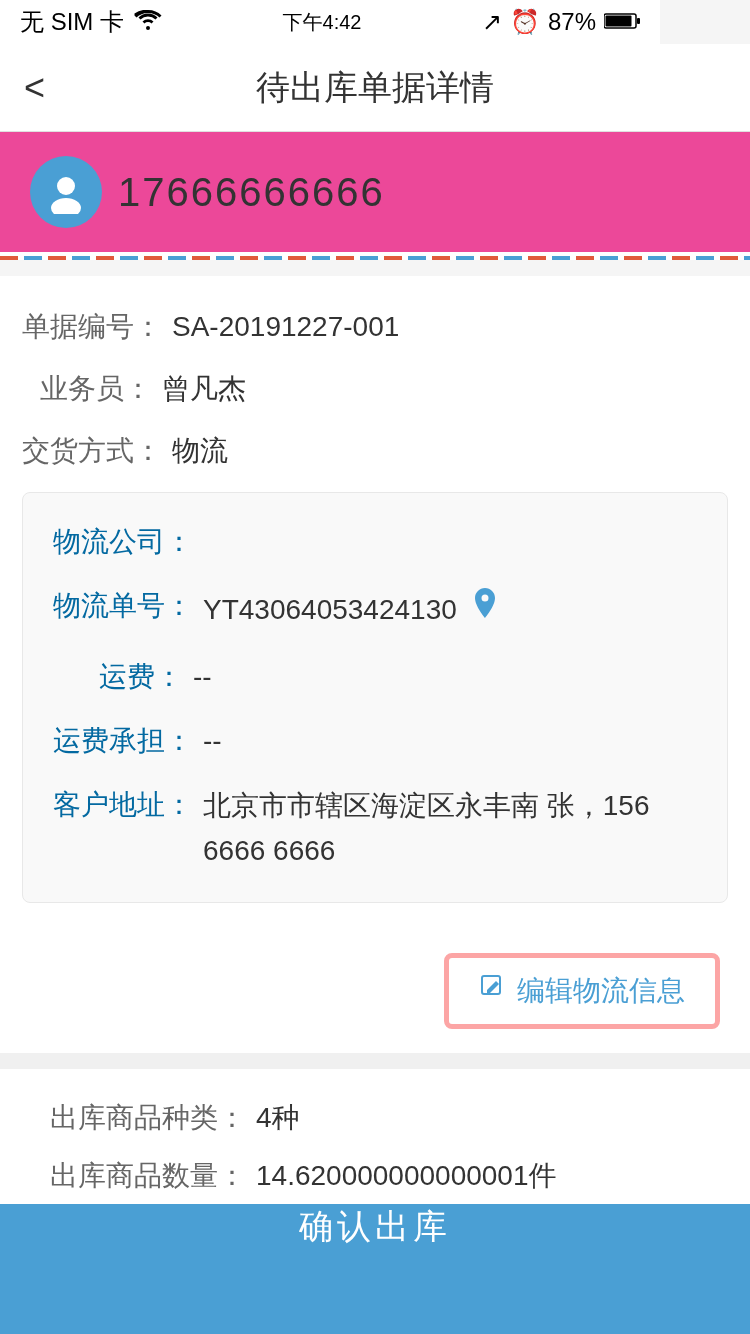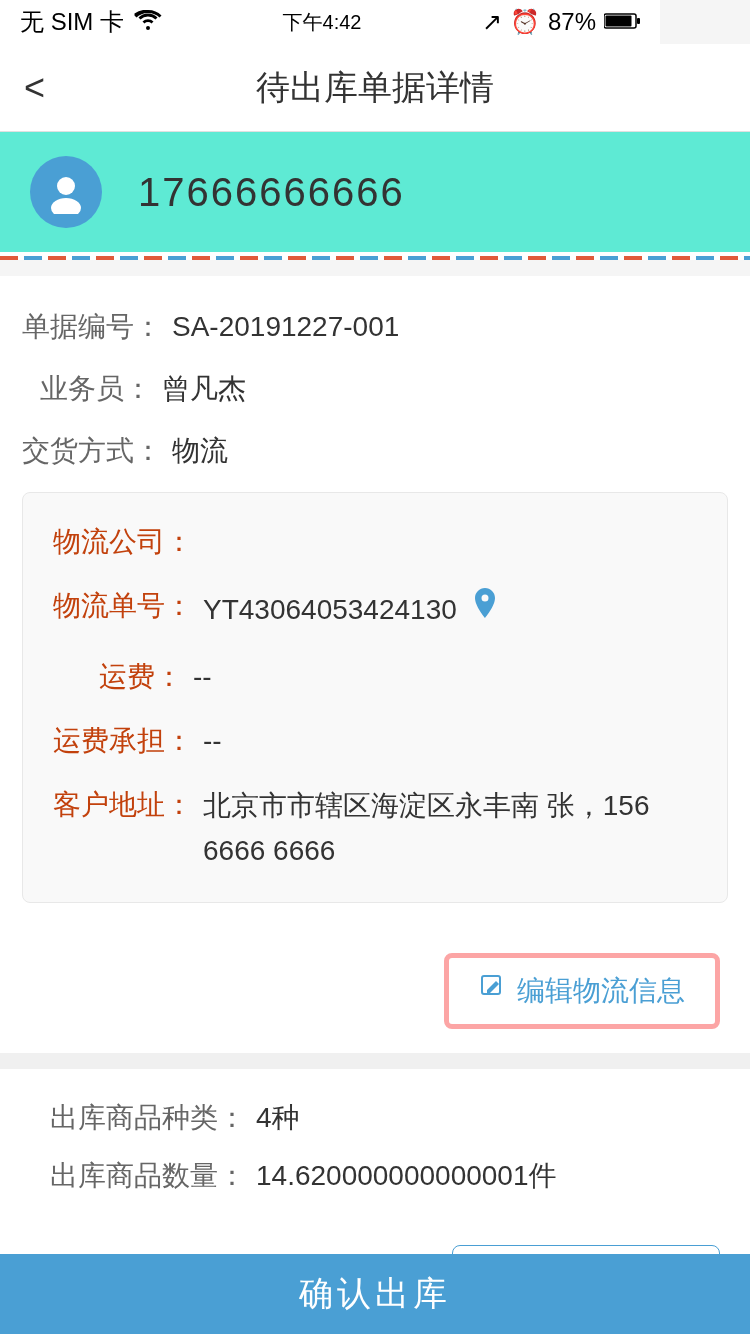--- a/index.html
+++ b/index.html
@@ -54,25 +54,25 @@
     }
 
     
     .content {
       background: #f5f5f5;
       padding-bottom: 120px;
     }
 
     
     .user-section {
-      background: #5eead4;
+      background: #ec4899;
       padding: 24px 30px;
       display: flex;
       align-items: center;
-      gap: 36px;
+      gap: 16px;
     }
     .user-avatar {
       width: 72px;
       height: 72px;
       border-radius: 50%;
       background: #4a9fd4;
       display: flex;
       align-items: center;
       justify-content: center;
     }
@@ -142,21 +142,21 @@
       padding: 28px 30px;
     }
     .logistics-row {
       display: flex;
       align-items: flex-start;
       margin-bottom: 22px;
       line-height: 1.5;
     }
     .logistics-row:last-child { margin-bottom: 0; }
     .logistics-label {
-      color: #c2410c;
+      color: #0369a1;
       font-size: 28px;
       min-width: 140px;
       text-align: right;
       flex-shrink: 0;
       padding-right: 10px;
     }
     .logistics-value {
       color: #333;
       font-size: 28px;
       flex: 1;
@@ -236,24 +236,24 @@
       font-size: 28px;
       cursor: pointer;
     }
 
     
     .confirm-bar {
       position: fixed;
       bottom: 0;
       left: 0;
       width: 750px;
-      height: 80px;
+      height: 130px;
       background: #4a9fd4;
       display: flex;
-      align-items: center;
+      align-items: flex-start;
       justify-content: center;
       cursor: pointer;
     }
     .confirm-text {
       color: #fff;
       font-size: 34px;
       font-weight: 500;
       letter-spacing: 4px;
     }
   </style>

